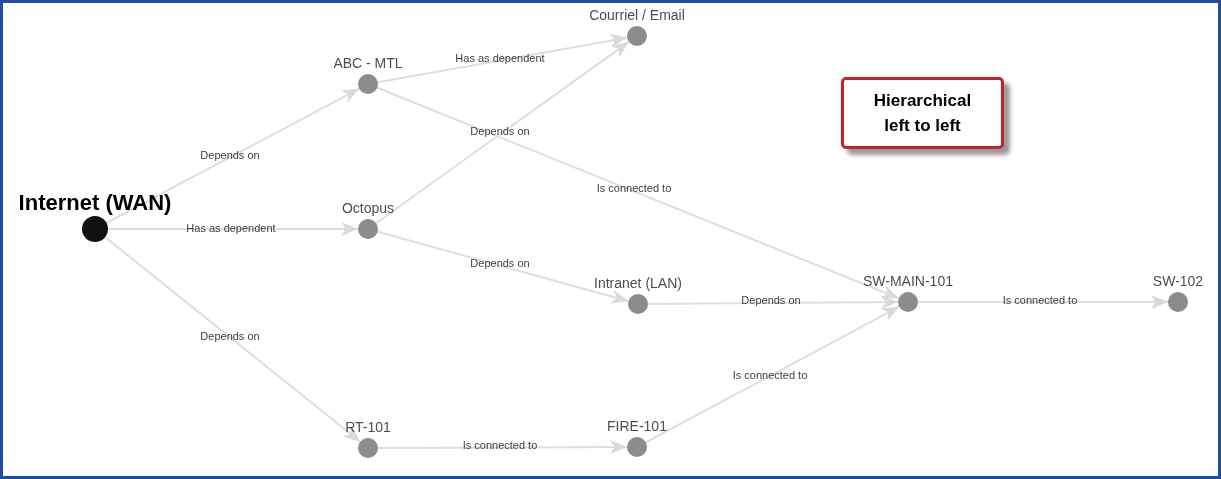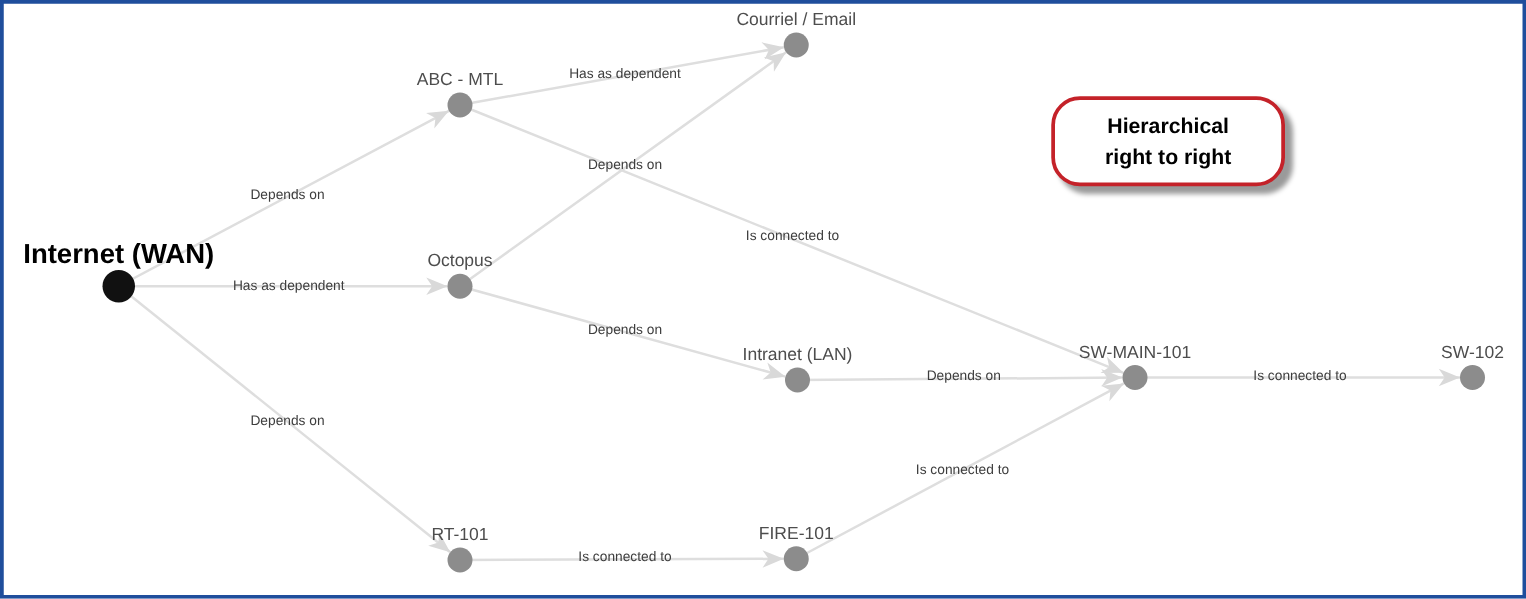--- a/index.html
+++ b/index.html
@@ -11,26 +11,26 @@
     box-sizing: border-box;
     border: 3px solid #1f4e9c;
     background: #ffffff;
     overflow: hidden;
   }
   #graph-svg { position: absolute; left: 0; top: 0; }
   #layout-badge {
     position: absolute;
     left: 838px;
     top: 74px;
-    width: 187px;
+    width: 163px;
     height: 72px;
     box-sizing: border-box;
     background: #ffffff;
     border: 3px solid #c42229;
-    border-radius: 23px;
+    border-radius: 5px;
     box-shadow: 6px 6px 4px #9a9a9a;
     display: flex;
     flex-direction: column;
     align-items: center;
     justify-content: center;
     text-align: center;
     font-weight: bold;
     font-size: 17px;
     line-height: 25px;
     color: #000000;
@@ -99,15 +99,15 @@
         <text x="365" y="210" text-anchor="middle" fill="#4d4d4d" class="node-label" style="">Octopus</text>
         <text x="635" y="285" text-anchor="middle" fill="#4d4d4d" class="node-label" style="">Intranet (LAN)</text>
         <text x="905" y="283" text-anchor="middle" fill="#4d4d4d" class="node-label" style="">SW-MAIN-101</text>
         <text x="1175" y="283" text-anchor="middle" fill="#4d4d4d" class="node-label" style="">SW-102</text>
         <text x="365" y="429" text-anchor="middle" fill="#4d4d4d" class="node-label" style="">RT-101</text>
         <text x="634" y="428" text-anchor="middle" fill="#4d4d4d" class="node-label" style="">FIRE-101</text>
       </g>
     </svg>
   <div id="layout-badge">
     <span>Hierarchical</span>
-    <span>right to right</span>
+    <span>left to left</span>
   </div>
 </div>
 
 </body></html>

